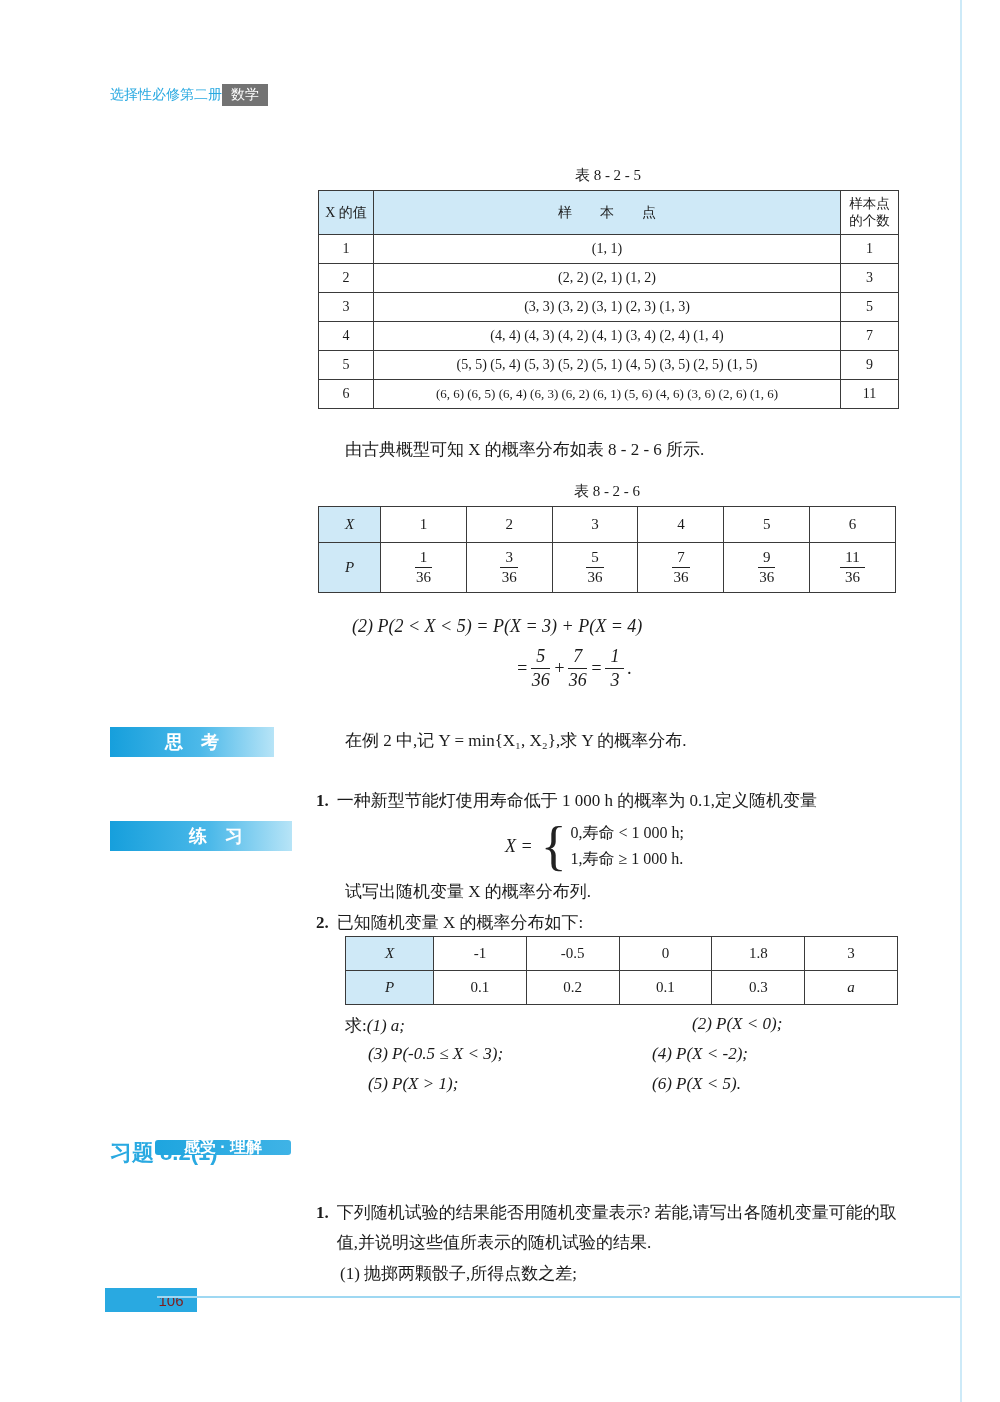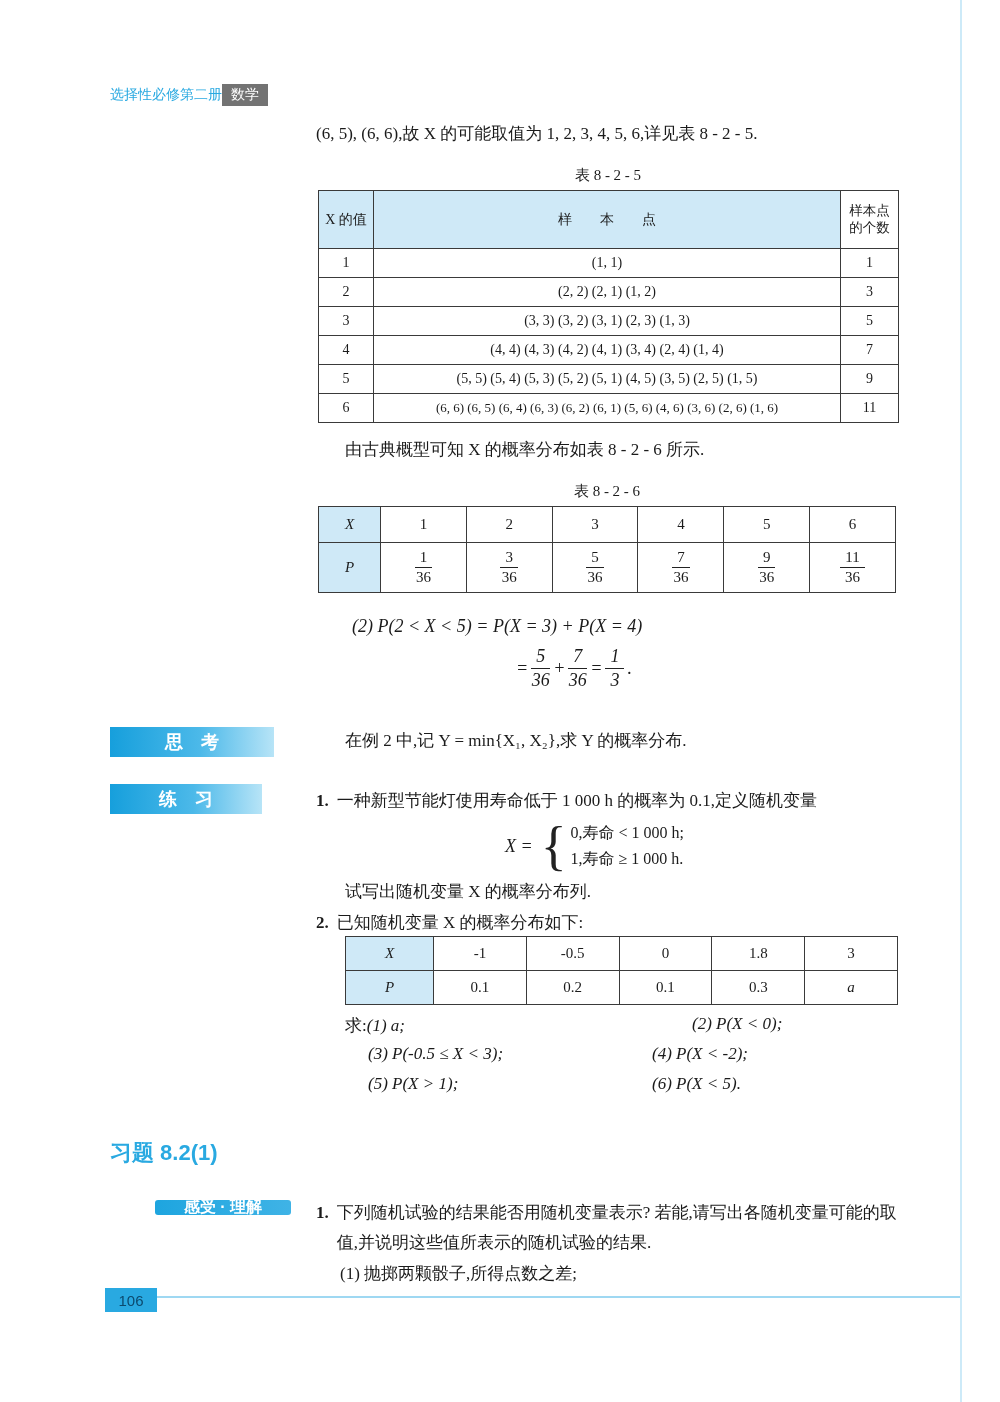--- a/index.html
+++ b/index.html
@@ -35,50 +35,49 @@
   .item b{margin-right:8px;font-family:"Liberation Serif",serif;}
 
   .cases{display:flex;flex-direction:column;font-size:16px;line-height:26px;}
   .brace{font-size:54px;font-weight:100;line-height:56px;margin:0 4px 0 8px;color:#222;}
 
   #hw-heading{font-family:"Liberation Sans",sans-serif;font-weight:bold;font-size:22px;color:#29a9e1;}
   #badge{background:linear-gradient(90deg,#1ea5df,#3fb3e6);color:#fff;font-weight:bold;
          font-family:"Liberation Sans",sans-serif;font-size:16px;border-radius:3px;
          display:flex;align-items:center;justify-content:center;}
 
-  #pageno{background:#29a9e1;color:#0c4a6e;font-family:"Liberation Sans",sans-serif;font-size:15px;
-          display:flex;align-items:center;justify-content:center;}
+  #pageno{background:#29a9e1;color:#7f1d1d;font-family:"Liberation Sans",sans-serif;font-size:15px;
+          display:flex;align-items:center;justify-content:center;padding-left:40px;}
   #footline{background:#9fd8f2;}
   #rightrule{background:#cdeaf8;}
   .q{font-size:17px;}
 </style>
 </head>
 <body>
 
 <div id="page">
 
   <div id="rightrule" class="abs" style="left:960px;top:0;width:2px;height:1402px;"></div>
 
   <div id="hdr" class="abs">
     <span class="series">选择性必修第二册</span>
     <span class="subject">数学</span>
   </div>
 
-  <div class="abs" style="top:122px;left:316px;width:600px;font-size:17px;">(6, 5), (6, 6),故 X 的可能取值为 1, 2, 3, 4, 5, 6,详见表 8 - 2 - 5.</div>
 
   <div class="abs caption" style="top:166px;left:318px;width:580px;">表 8 - 2 - 5</div>
 
   <table class="t abs" style="top:190px;left:318px;width:580px;">
     <colgroup>
         <col style="width:55px">
         <col style="width:467px">
         <col style="width:58px">
       </colgroup>
     <tbody>
-        <tr style="height:58px;">
+        <tr style="height:44px;">
       <th class="hd">X 的值</th>
       <th class="hd">样　　本　　点</th>
       <th class="prewrap">样本点
 的个数</th>
     </tr>
     <tr style="height:29px;">
       <td>1</td>
       <td>(1, 1)</td>
       <td>1</td>
     </tr>
@@ -162,21 +161,21 @@
     <span class="frac">
         <span class="fnum">1</span>
         <span class="fden">3</span>
       </span>
     <span>.</span>
   </div>
 
   <div class="abs sideband" style="top:727px;left:110px;width:164px;height:30px;">思　考</div>
   <div class="abs" style="top:729px;left:345px;width:570px;font-size:17px;">在例 2 中,记 Y = min{X₁, X₂},求 Y 的概率分布.</div>
 
-  <div class="abs sideband" style="top:784px;left:110px;width:152px;height:30px;">练　习</div>
+  <div class="abs sideband" style="top:821px;left:110px;width:152px;height:30px;padding-left:30px;">练　习</div>
 
   <div class="abs item" style="top:786px;left:316px;">
     <b>1.</b>
     <span>一种新型节能灯使用寿命低于 1 000 h 的概率为 0.1,定义随机变量</span>
   </div>
 
   <div class="abs" style="top:818px;left:505px;display:flex;align-items:center;">
     <span class="math" style="font-size:18px;">X =</span>
     <span class="brace">{</span>
     <span class="cases">
@@ -225,21 +224,21 @@
     <span>求:</span><span class="math">(1) a;</span>
   </div>
   <div class="abs q math" style="top:1014px;left:652px;margin-left:40px;">(2) P(X &lt; 0);</div>
   <div class="abs q math" style="top:1044px;left:368px;">(3) P(-0.5 ≤ X &lt; 3);</div>
   <div class="abs q math" style="top:1044px;left:652px;">(4) P(X &lt; -2);</div>
   <div class="abs q math" style="top:1074px;left:368px;">(5) P(X &gt; 1);</div>
   <div class="abs q math" style="top:1074px;left:652px;">(6) P(X &lt; 5).</div>
 
   <div id="hw-heading" class="abs" style="top:1138px;left:110px;">习题 8.2(1)</div>
 
-  <div id="badge" class="abs" style="top:1200px;left:155px;width:136px;height:15px;">感受 · 理解</div>
+  <div id="badge" class="abs" style="top:1140px;left:155px;width:136px;height:15px;">感受 · 理解</div>
 
   <div class="abs item" style="top:1198px;left:316px;">
     <b>1.</b>
     <span>下列随机试验的结果能否用随机变量表示? 若能,请写出各随机变量可能的取值,并说明这些值所表示的随机试验的结果.</span>
   </div>
   <div class="abs" style="top:1262px;left:340px;font-size:17px;">(1) 抛掷两颗骰子,所得点数之差;</div>
 
   <div id="pageno" class="abs" style="top:1288px;left:105px;width:52px;height:24px;">106</div>
   <div id="footline" class="abs" style="top:1296px;left:157px;width:803px;height:2px;"></div>
 

